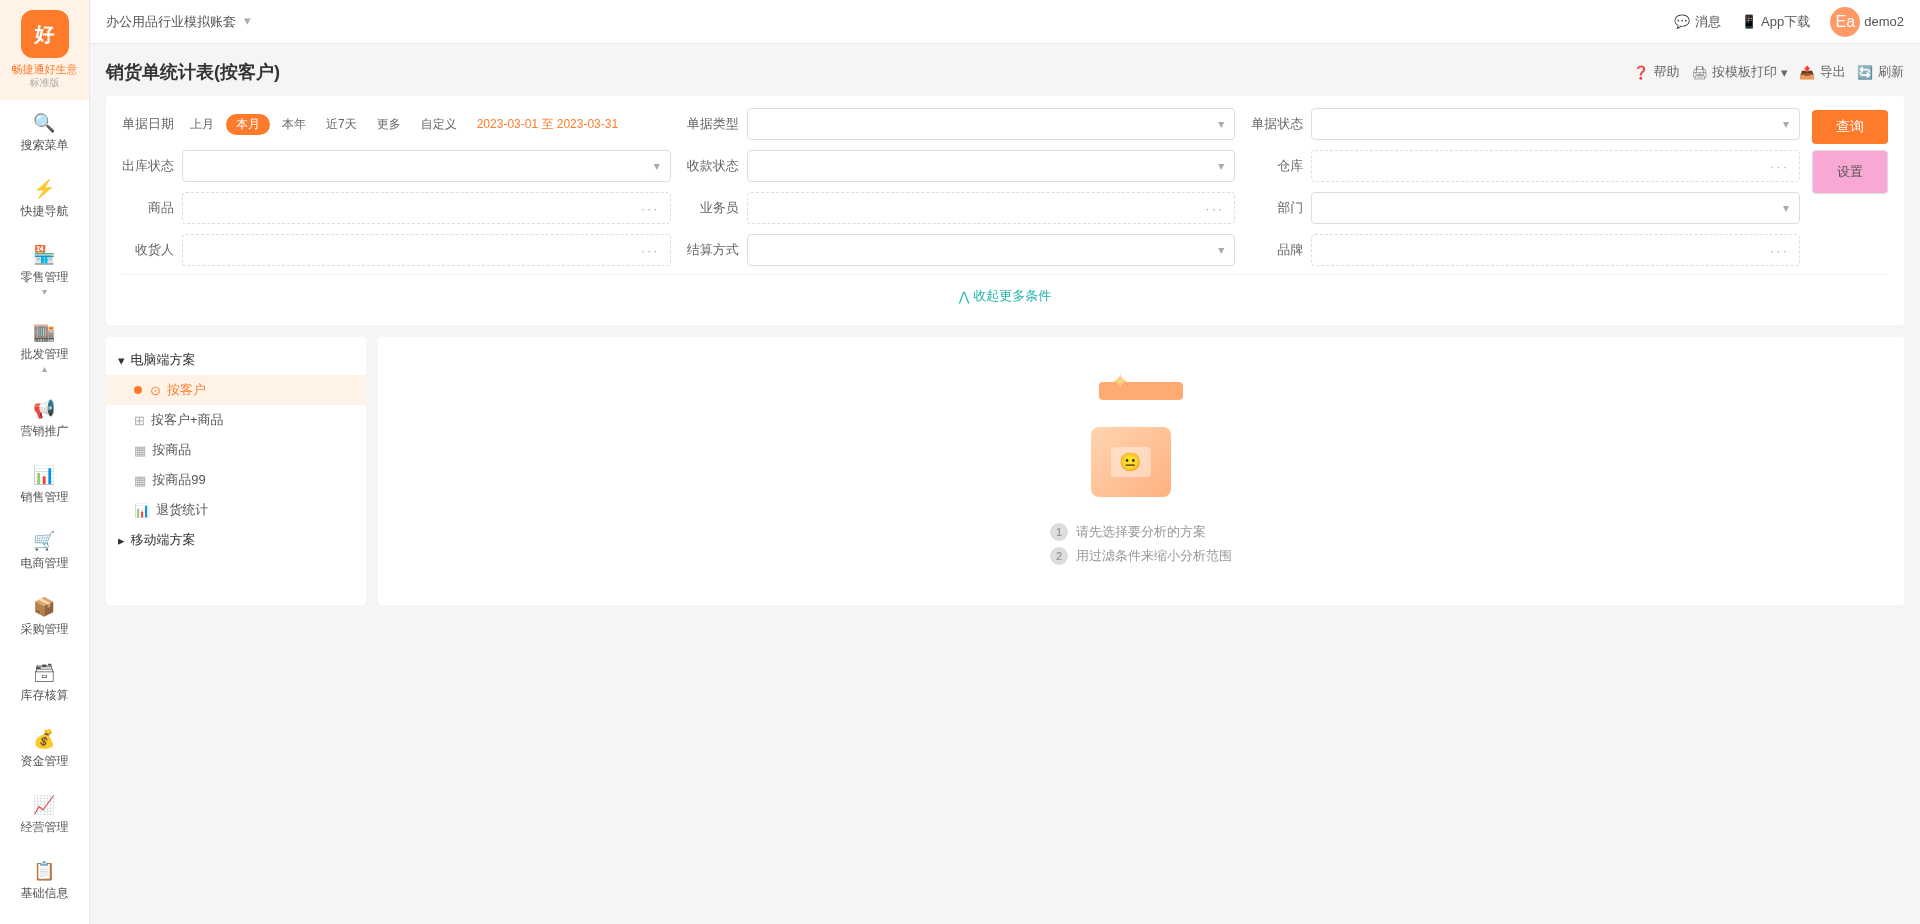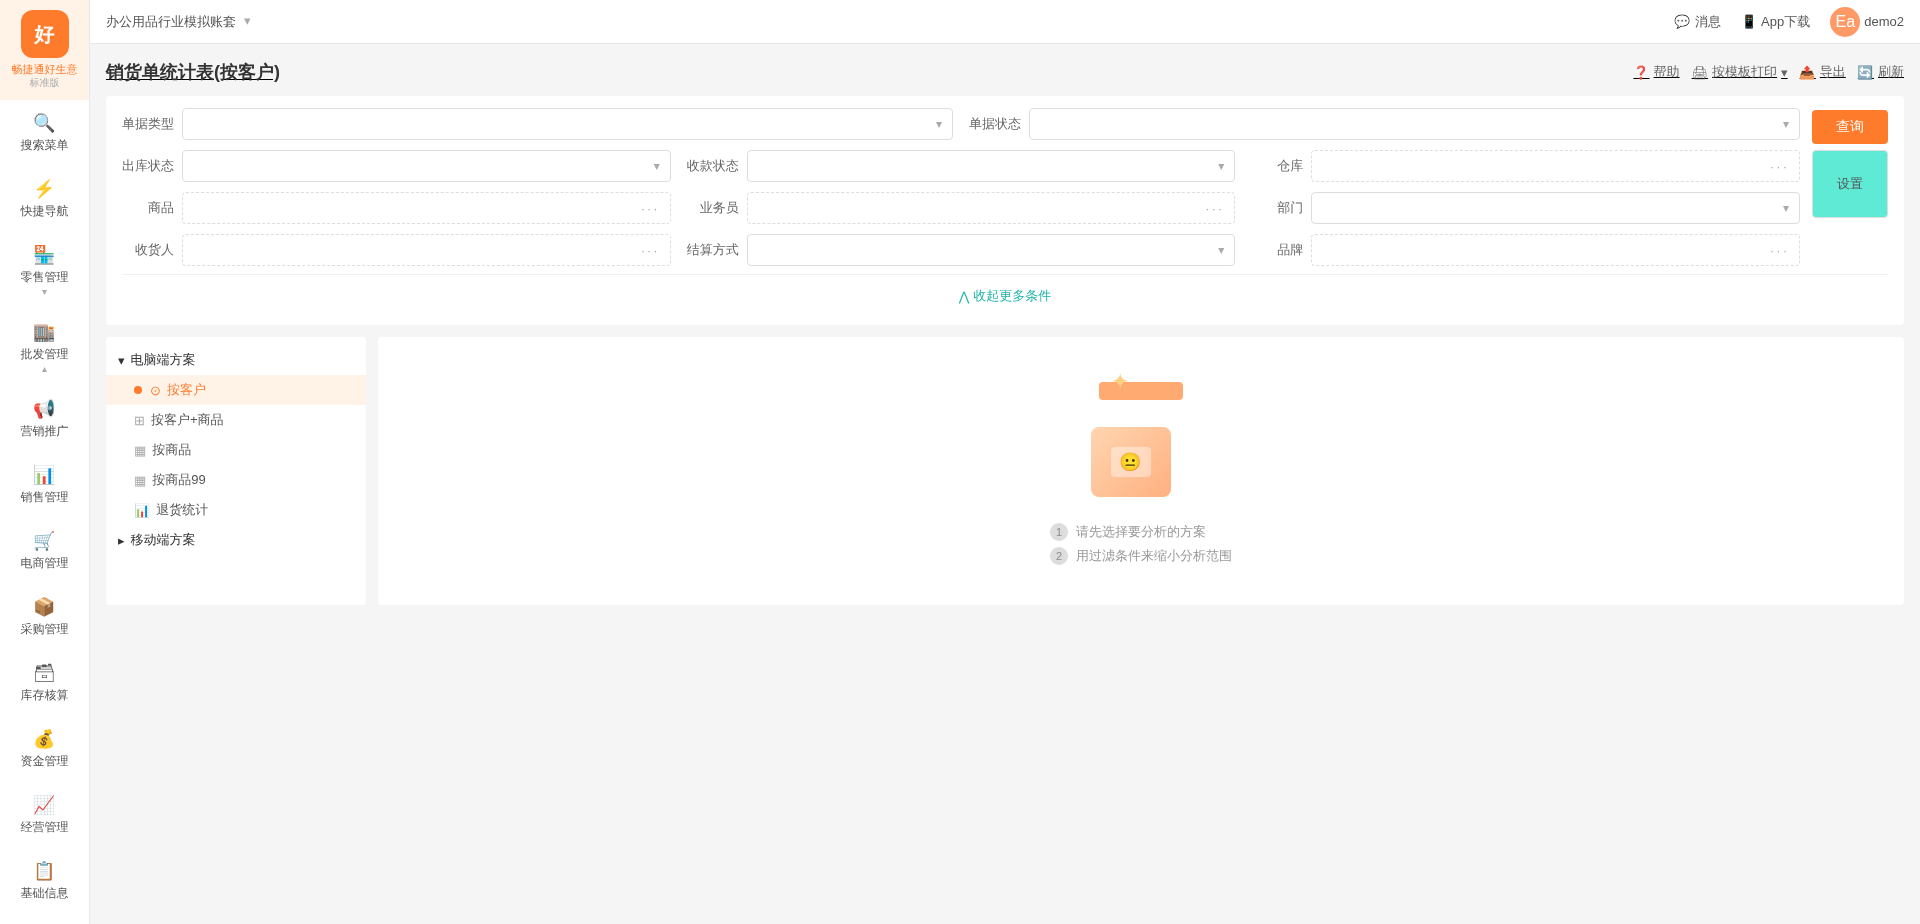--- a/index.html
+++ b/index.html
@@ -30,21 +30,21 @@
     .tab.active { background: #fff; color: #333; border-radius: 4px 4px 0 0; }
     .tab-close { font-size: 16px; color: #999; cursor: pointer; line-height: 1; }
     .tab-home { background: transparent; color: white; }
     .tab-maximize { margin-left: auto; display: flex; align-items: center; gap: 8px; }
     .tab-maximize-btn { color: rgba(255,255,255,0.85); font-size: 16px; cursor: pointer; }
 
     
     .page-content { flex: 1; background: #f5f5f5; overflow-y: auto; padding: 16px; }
 
     
-    .page-header { display: flex; align-items: center; justify-content: space-between; margin-bottom: 12px; text-decoration: underline; }
+    .page-header { display: flex; align-items: center; justify-content: space-between; margin-bottom: 12px; }
     .page-title { font-size: 18px; font-weight: bold; color: #333; }
     .page-actions { display: flex; align-items: center; gap: 12px; }
     .page-action-btn { display: flex; align-items: center; gap: 4px; color: #666; font-size: 13px; cursor: pointer; }
 
     
     .filter-row { display: flex; align-items: center; gap: 16px; }
     .filter-label { color: #666; font-size: 13px; white-space: nowrap; min-width: 56px; }
     .filter-control { flex: 1; border: 1px solid #ddd; border-radius: 4px; padding: 6px 10px; font-size: 13px; display: flex; align-items: center; justify-content: space-between; cursor: pointer; background: #fff; color: #333; min-height: 32px; }
     .filter-control.dotted { border-style: dashed; }
     .filter-chevron { color: #aaa; font-size: 12px; }
@@ -71,21 +71,21 @@
     .tree-item.level2 { padding-left: 28px; }
     .tree-active-dot { width: 8px; height: 8px; background: #ff7b2c; border-radius: 50%; margin-right: 2px; }
 
     
     .right-content { flex: 1; background: #fff; border-radius: 4px; display: flex; flex-direction: column; align-items: center; justify-content: center; padding: 40px; }
     .empty-state { display: flex; flex-direction: column; align-items: center; gap: 16px; }
     .empty-tips { display: flex; flex-direction: column; gap: 6px; }
     .empty-tip { display: flex; align-items: center; gap: 8px; color: #999; font-size: 13px; }
     .tip-num { width: 18px; height: 18px; border-radius: 50%; background: #ddd; display: flex; align-items: center; justify-content: center; font-size: 11px; color: #888; flex-shrink: 0; }
     .btn-query { background: #ff7b2c; color: white; border: none; padding: 8px 24px; border-radius: 4px; font-size: 14px; cursor: pointer; white-space: nowrap; }
-    .btn-settings { background: #5eead4; border: 1px solid #ddd; color: #555; padding: 24px 16px; border-radius: 4px; font-size: 13px; cursor: pointer; white-space: nowrap; }
+    .btn-settings { background: #f9a8d4; border: 1px solid #ddd; color: #555; padding: 12px 16px; border-radius: 4px; font-size: 13px; cursor: pointer; white-space: nowrap; }
 
     .top-filter-area { background: #fff; border-radius: 4px; padding: 12px 16px; }
 
     .filter-group { display: flex; align-items: center; gap: 8px; }
     .filter-group .filter-label { min-width: 52px; text-align: right; }
 
     .date-section { display: flex; align-items: center; gap: 8px; }
     .date-section .filter-label { min-width: 52px; }
 
     .query-btn-group { display: flex; flex-direction: column; gap: 6px; align-self: flex-start; padding-top: 2px; }
@@ -206,20 +206,32 @@
         </div>
       </div>
     </div>
 
     <div class="top-filter-area">
       <div style="display:flex;gap:12px;align-items:flex-start;">
         <div style="flex:1;">
 
           <div class="filter-row" style="margin-bottom:10px;">
 
+            <div class="date-section" style="flex:1;">
+              <span class="filter-label">单据日期</span>
+              <div class="date-tabs">
+                <span class="date-tab">上月</span>
+                <span class="date-tab active">本月</span>
+                <span class="date-tab">本年</span>
+                <span class="date-tab">近7天</span>
+                <span class="date-tab">更多</span>
+                <span class="date-tab">自定义</span>
+              </div>
+              <span class="date-range">2023-03-01 至 2023-03-31</span>
+            </div>
 
             <div class="filter-group" style="flex:1;">
               <span class="filter-label">单据类型</span>
               <div class="filter-control" style="flex:1;">
                 <span></span>
                 <span class="filter-chevron">▾</span>
               </div>
             </div>
 
             <div class="filter-group" style="flex:1;">

